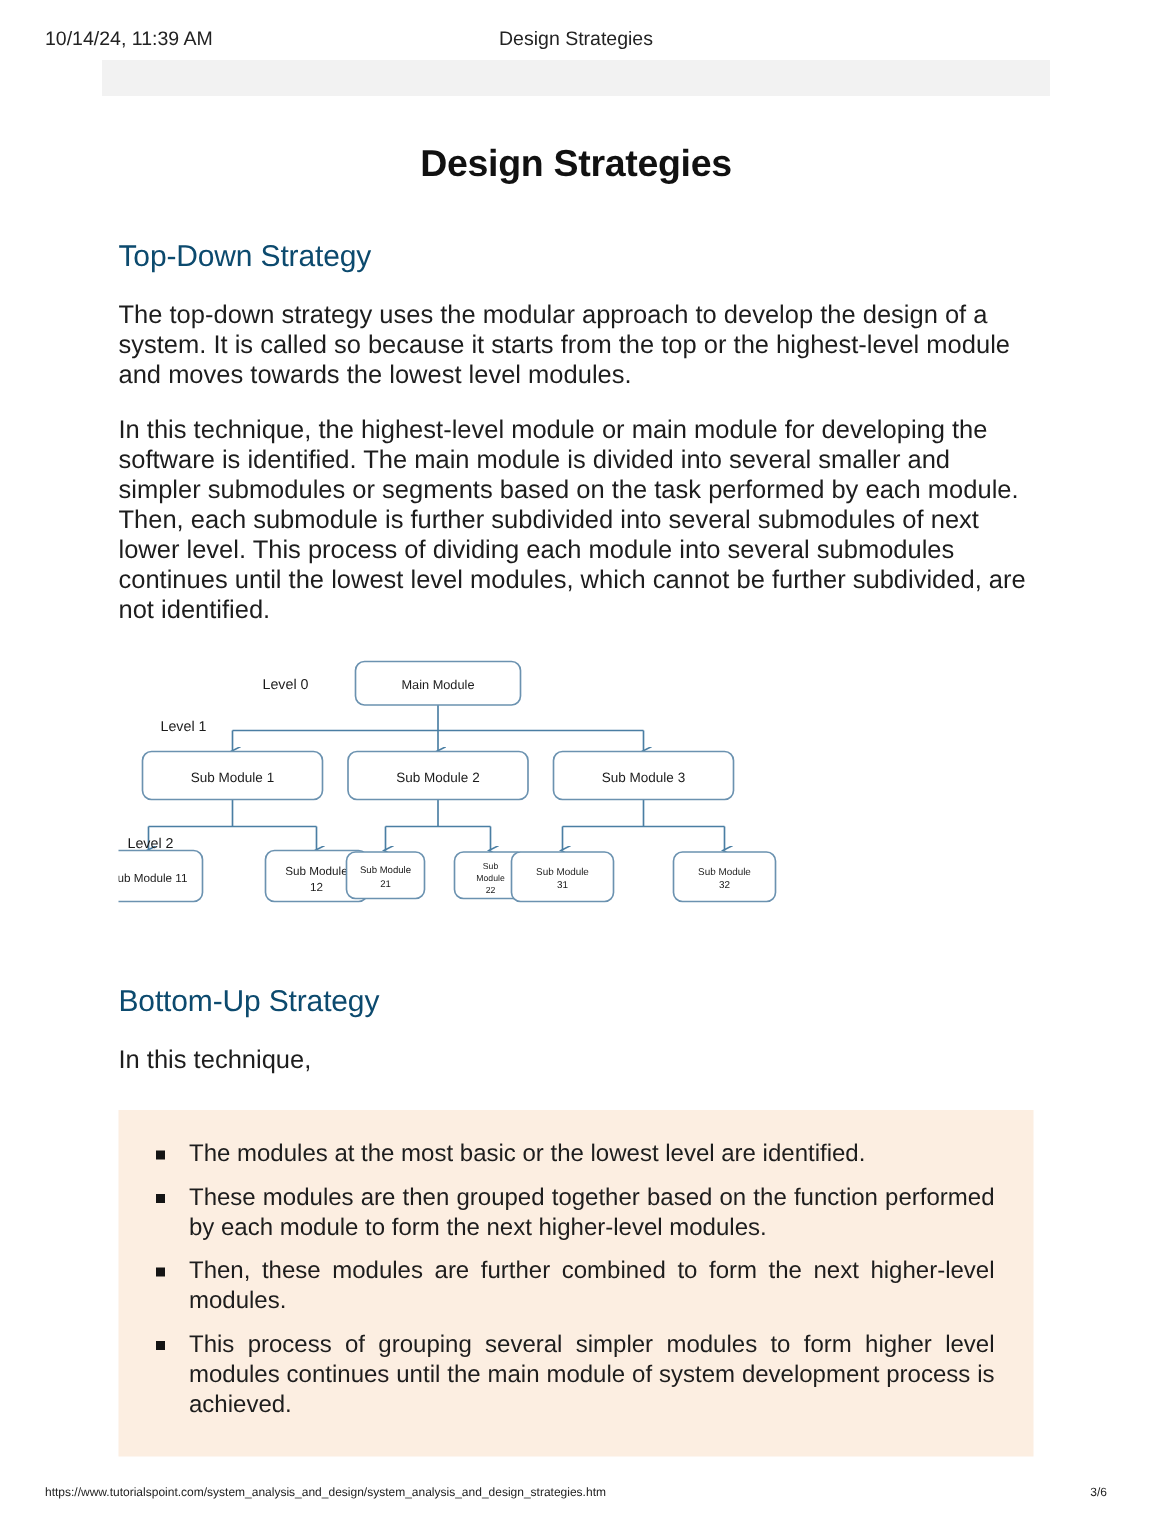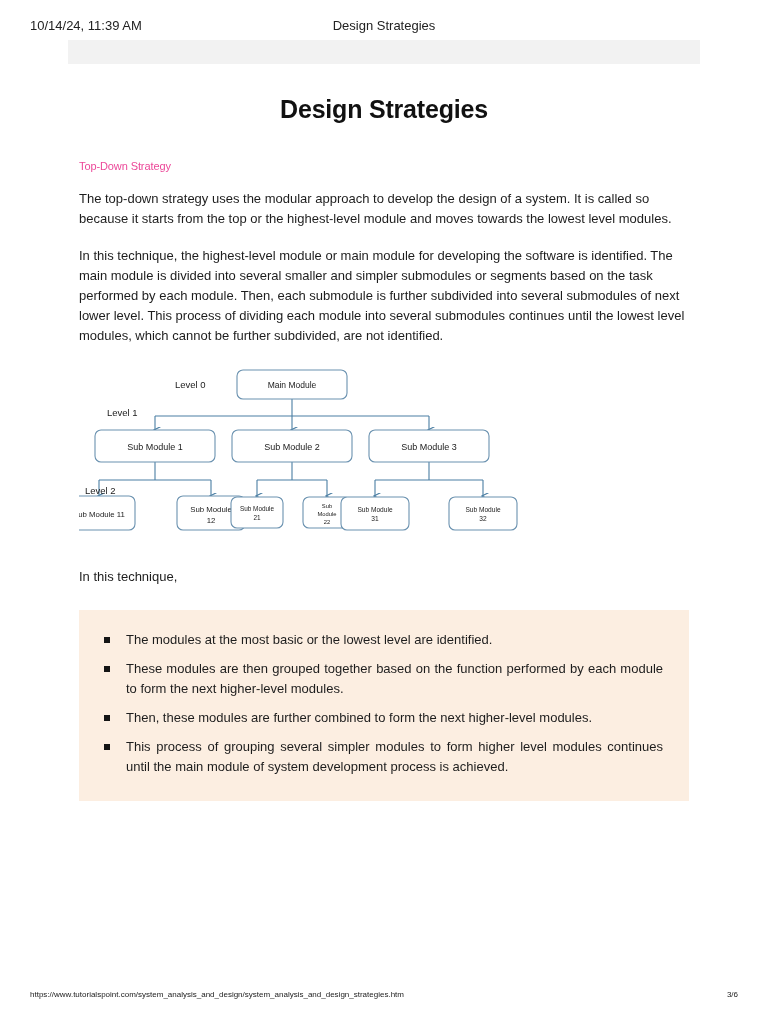--- a/index.html
+++ b/index.html
@@ -83,28 +83,28 @@
 
   h1.doc-title {
     font-size: 25px;
     font-weight: bold;
     text-align: center;
     margin: 31px 0 0 0;
     letter-spacing: -0.2px;
     color: #111;
   }
   h2.section-title {
-    font-size: 11px;
+    font-size: 20px;
     font-weight: normal;
     margin: 36px 0 0 0;
-    color: #ec4899;
+    color: #0c4a6e;
     letter-spacing: -0.1px;
   }
   p.body-text {
-    font-size: 13px;
+    font-size: 17px;
     line-height: 20px;
     margin: 17px 0 0 0;
     color: #1d1d1d;
   }
 
   
   .diagram-wrap {
     position: relative;
     margin-top: 14px;
     height: 190px;
@@ -123,21 +123,21 @@
     padding: 20px 26px 20px 22px;
     box-sizing: border-box;
   }
   ul.callout-list {
     list-style: none;
     margin: 0;
     padding: 0;
   }
   ul.callout-list li {
     position: relative;
-    font-size: 13px;
+    font-size: 16px;
     line-height: 20px;
     text-align: justify;
     padding-left: 25px;
     margin-bottom: 9px;
     color: #1d1d1d;
   }
   ul.callout-list li:last-child { margin-bottom: 4px; }
   ul.callout-list li .sq {
     position: absolute;
     left: 3px;
@@ -251,20 +251,21 @@
           <text x="296" y="161" text-anchor="middle" font-family="Liberation Sans, sans-serif" font-size="6.6" fill="#1b1b1b">31</text>
         </g>
         <g>
           <rect x="370" y="137" width="68" height="33" rx="6" ry="6" fill="#ffffff" stroke="#6b92b0" stroke-width="1.1"></rect>
           <text x="404" y="152" text-anchor="middle" font-family="Liberation Sans, sans-serif" font-size="6.6" fill="#1b1b1b">Sub Module</text>
           <text x="404" y="161" text-anchor="middle" font-family="Liberation Sans, sans-serif" font-size="6.6" fill="#1b1b1b">32</text>
         </g>
       </svg>
     </div>
 
+    <h2 class="section-title">Bottom-Up Strategy</h2>
     <p class="body-text">In this technique,</p>
 
     <div class="callout">
       <ul class="callout-list">
         <li>
           <span class="sq"></span>
           <span>The modules at the most basic or the lowest level are identified.</span>
         </li>
         <li>
           <span class="sq"></span>

